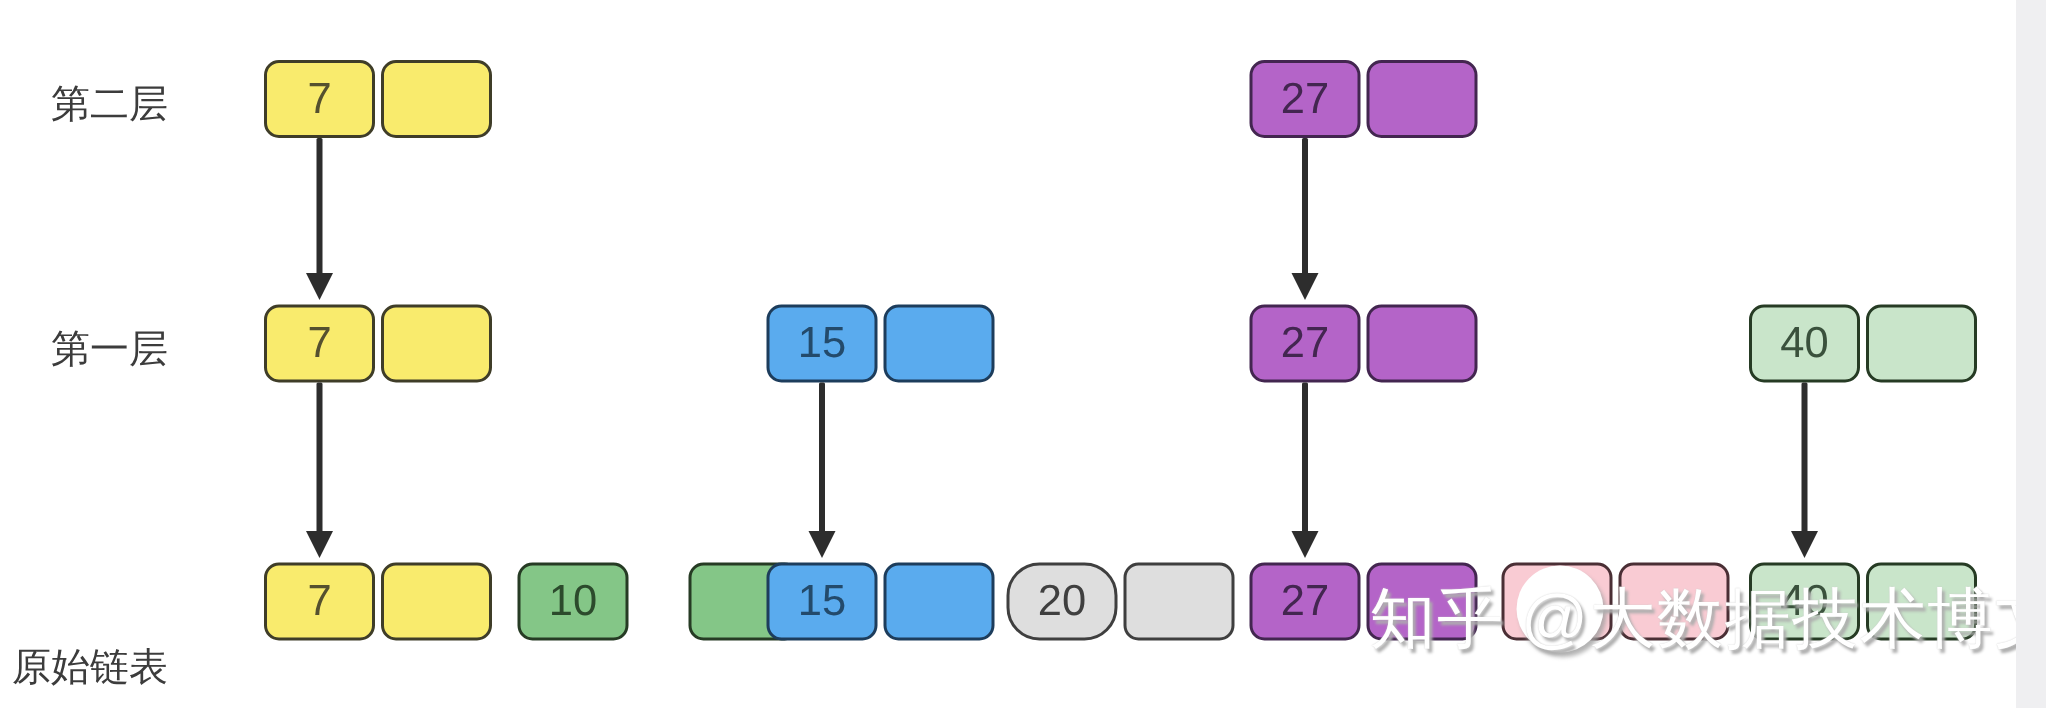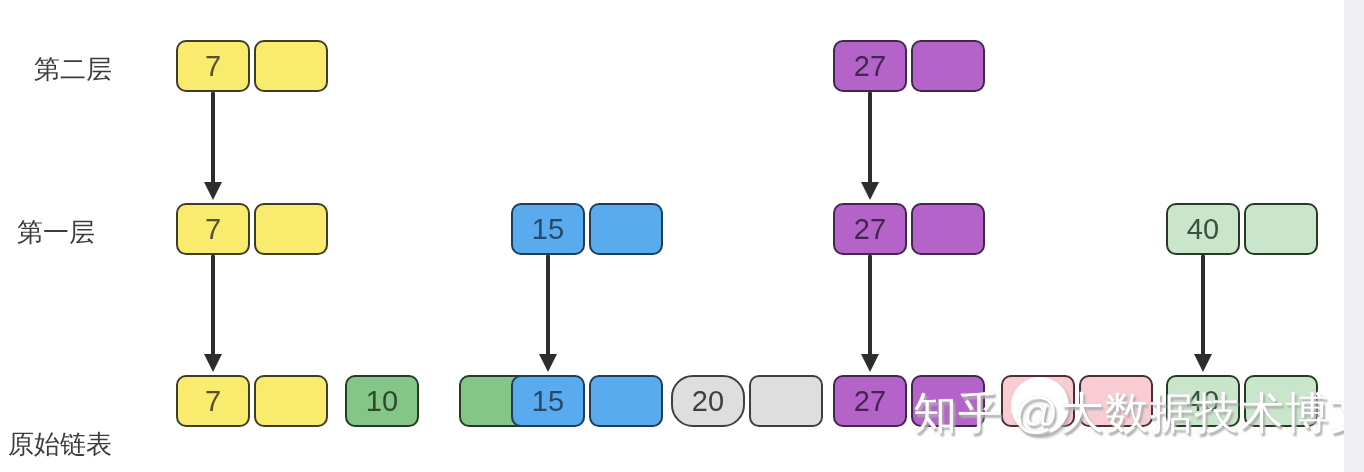--- a/index.html
+++ b/index.html
@@ -88,21 +88,21 @@
   <div id="layers">
       <div class="row-label" style="top: 52px;">第二层</div>
       <div class="pair" style="left: 176px; top: 40px;">
         <div class="box" style="background: rgb(249, 235, 109); border-color: rgb(63, 61, 40); color: rgb(85, 80, 47);">7</div>
         <div class="box" style="background: rgb(249, 235, 109); border-color: rgb(63, 61, 40);"></div>
       </div>
       <div class="pair" style="left: 833px; top: 40px;">
         <div class="box" style="background: rgb(180, 100, 200); border-color: rgb(67, 38, 80); color: rgb(67, 38, 80);">27</div>
         <div class="box" style="background: rgb(180, 100, 200); border-color: rgb(67, 38, 80);"></div>
       </div>
-      <div class="row-label" style="top: 215px; text-align: center;">第一层</div>
+      <div class="row-label" style="top: 215px;">第一层</div>
       <div class="pair" style="left: 176px; top: 203px;">
         <div class="box" style="background: rgb(249, 235, 109); border-color: rgb(63, 61, 40); color: rgb(85, 80, 47);">7</div>
         <div class="box" style="background: rgb(249, 235, 109); border-color: rgb(63, 61, 40);"></div>
       </div>
       <div class="pair" style="left: 511px; top: 203px;">
         <div class="box" style="background: rgb(90, 171, 238); border-color: rgb(29, 61, 92); color: rgb(35, 74, 107);">15</div>
         <div class="box" style="background: rgb(90, 171, 238); border-color: rgb(29, 61, 92);"></div>
       </div>
       <div class="pair" style="left: 833px; top: 203px;">
         <div class="box" style="background: rgb(180, 100, 200); border-color: rgb(67, 38, 80); color: rgb(67, 38, 80);">27</div>

